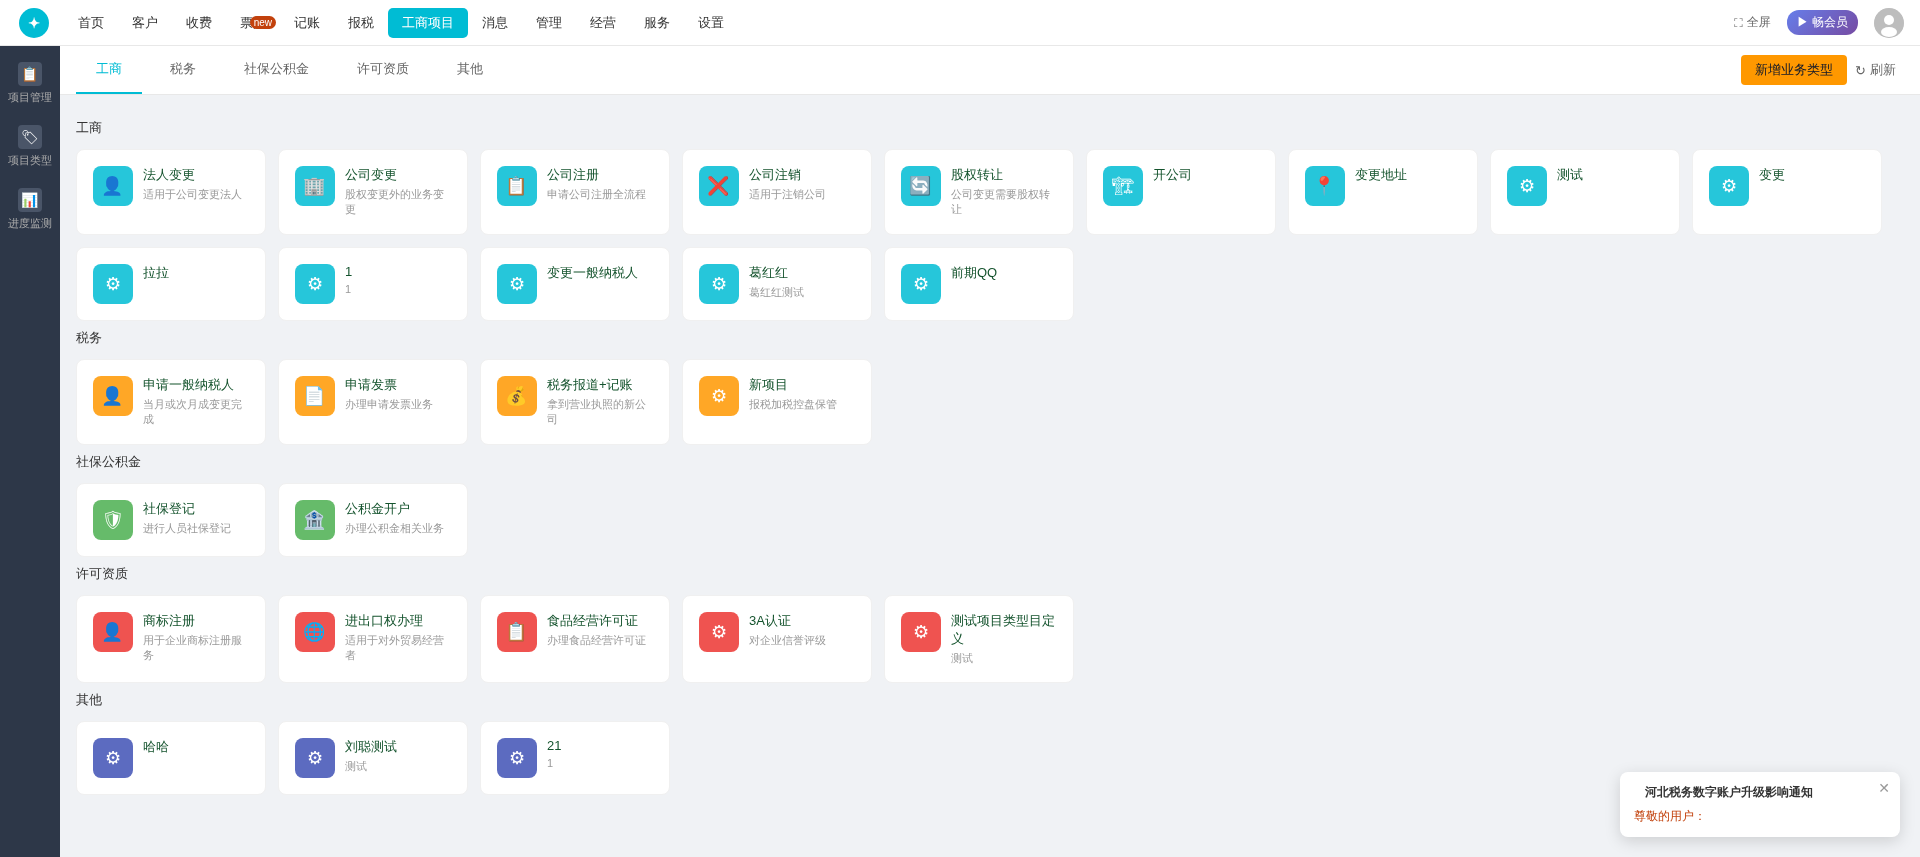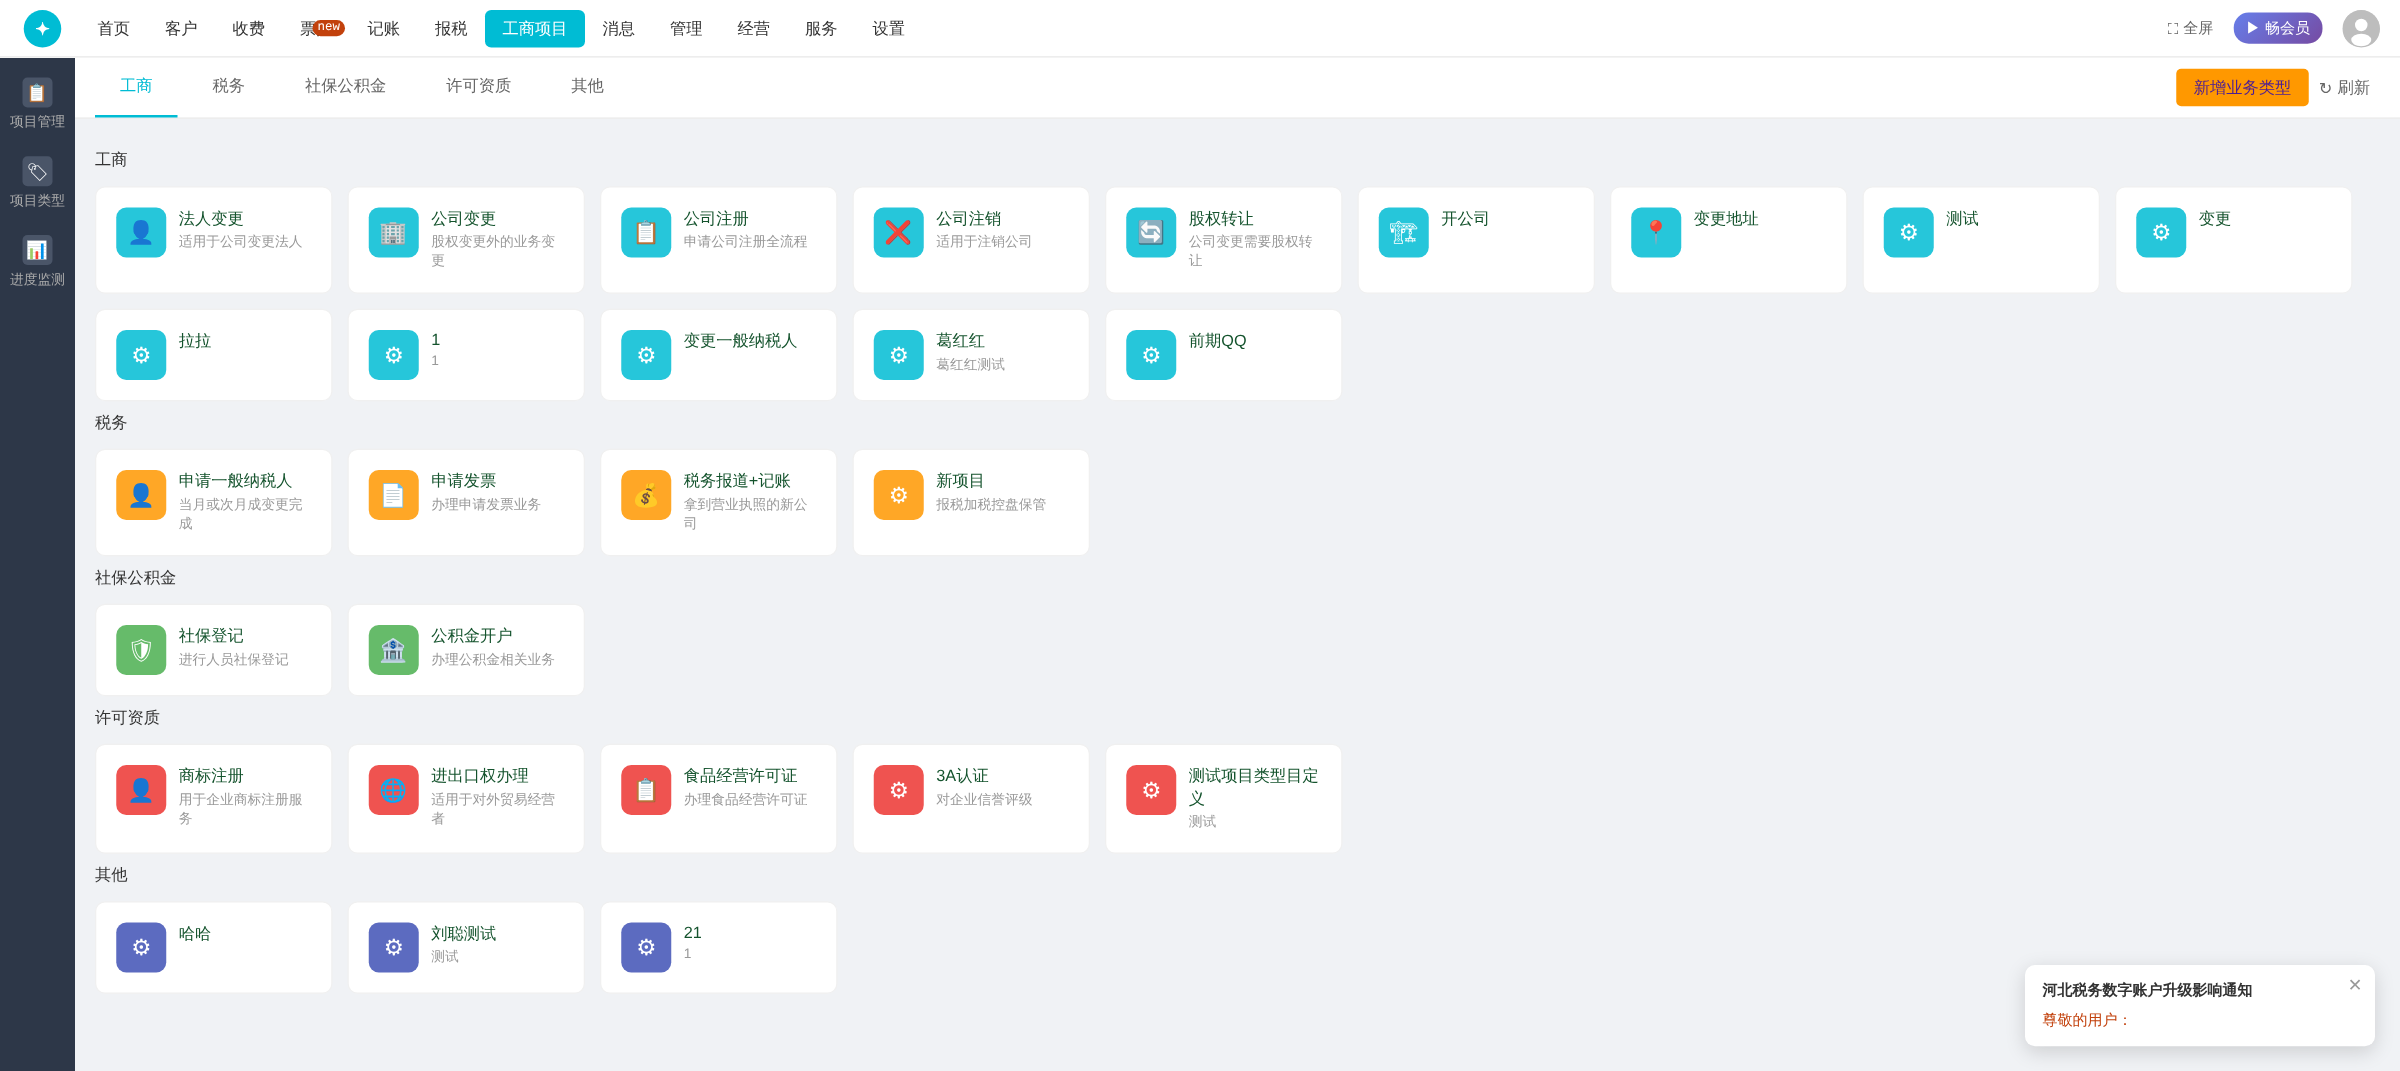--- a/index.html
+++ b/index.html
@@ -26,21 +26,20 @@
     .logo svg { width: 32px; height: 32px; }
     .nav-items { display: flex; align-items: center; flex: 1; }
     .nav-item {
       padding: 0 14px;
       height: 30px;
       display: flex; align-items: center;
       cursor: pointer;
       font-size: 13px;
       color: #333;
       position: relative;
-      font-family: Liberation Mono, monospace;
     }
     .nav-item.active {
       background: #00bcd4;
       color: #fff;
       border-radius: 5px;
     }
     .nav-badge {
       background: #c2410c;
       color: #fff;
       font-size: 10px;
@@ -131,21 +130,21 @@
       border-bottom: 2px solid transparent;
       margin-right: 8px;
     }
     .sub-tab.active {
       color: #00bcd4;
       border-bottom: 2px solid #00bcd4;
     }
     .sub-tab-actions { display: flex; gap: 8px; align-items: center; }
     .btn-new-type {
       background: #ff9800;
-      color: #4c1d95;
+      color: #0f172a;
       padding: 6px 14px;
       border: none;
       border-radius: 4px;
       cursor: pointer;
       font-size: 13px;
     }
     .btn-refresh {
       display: flex; align-items: center; gap: 4px;
       cursor: pointer; color: #666; font-size: 13px;
     }
@@ -218,20 +217,21 @@
       box-shadow: 0 4px 16px rgba(0,0,0,0.15);
       padding: 12px 14px;
       font-size: 12px;
       color: #333;
       z-index: 200;
     }
     .notification-title {
       font-weight: bold;
       margin-bottom: 6px;
       color: #333;
+      margin-left: 11px;
     }
     .notification-close {
       position: absolute;
       top: 8px; right: 10px;
       cursor: pointer;
       color: #999;
       font-size: 14px;
     }
     .notification-body { color: #c2410c; line-height: 1.5; }
   </style>

